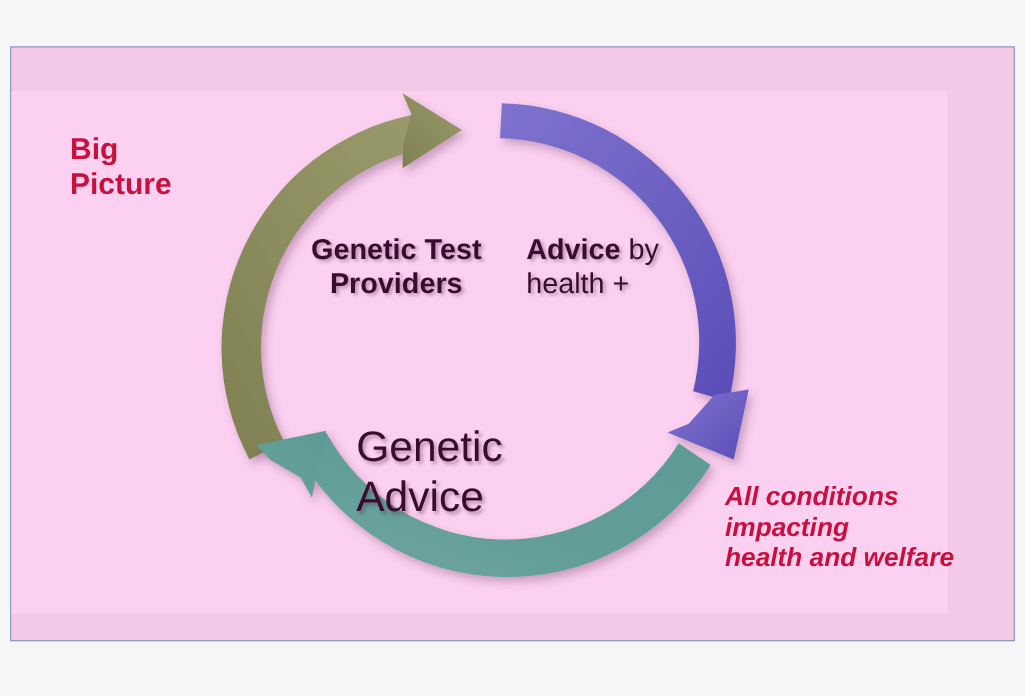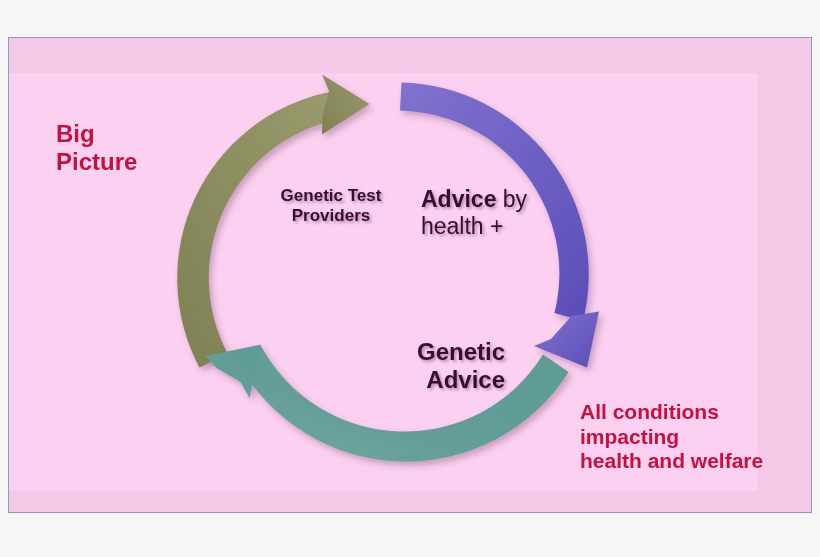--- a/index.html
+++ b/index.html
@@ -50,60 +50,60 @@
 
   
   .txt {
     position: absolute;
     white-space: pre;
     line-height: 1.17;
   }
   .crimson {
     color: #c8103e;
     font-weight: bold;
-    margin-top: 14px;
   }
   .plum {
     color: #3a0a30;
     text-shadow: 2px 2px 3px rgba(90, 40, 80, 0.40);
   }
 
   #big-picture {
     left: 47px;
     top: 68px;
     font-size: 24px;
   }
   #all-conditions {
     left: 571px;
     top: 348px;
     font-size: 21px;
+    font-style: italic;
   }
   #gtp-label {
-    left: 227px;
+    left: 213px;
     top: 148px;
-    font-size: 17px;
+    font-size: 23px;
     font-weight: bold;
     text-align: center;
     width: 190px;
   }
   #tests-label {
     left: 412px;
     top: 148px;
     font-size: 23px;
     font-weight: normal;
     text-align: left;
     width: 190px;
   }
   #tests-label b { font-weight: bold; }
   #genetic-advice {
     left: 276px;
     top: 300px;
-    font-size: 24px;
-    font-weight: bold;
-    text-align: right;
+    font-size: 34px;
+    font-weight: normal;
+    text-align: left;
     width: 220px;
     line-height: 1.18;
   }
 </style>
 </head>
 <body>
 
 <div id="stage">
 
   <div id="slide">

